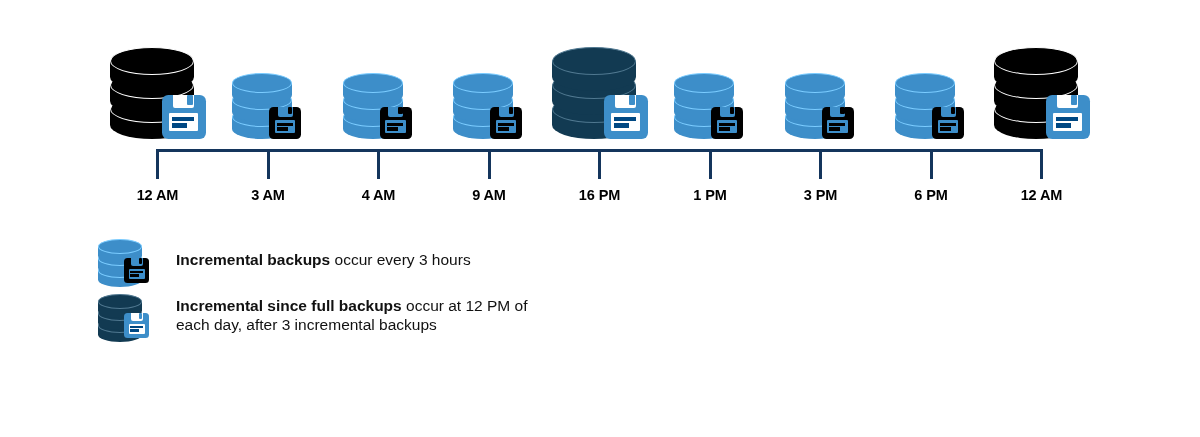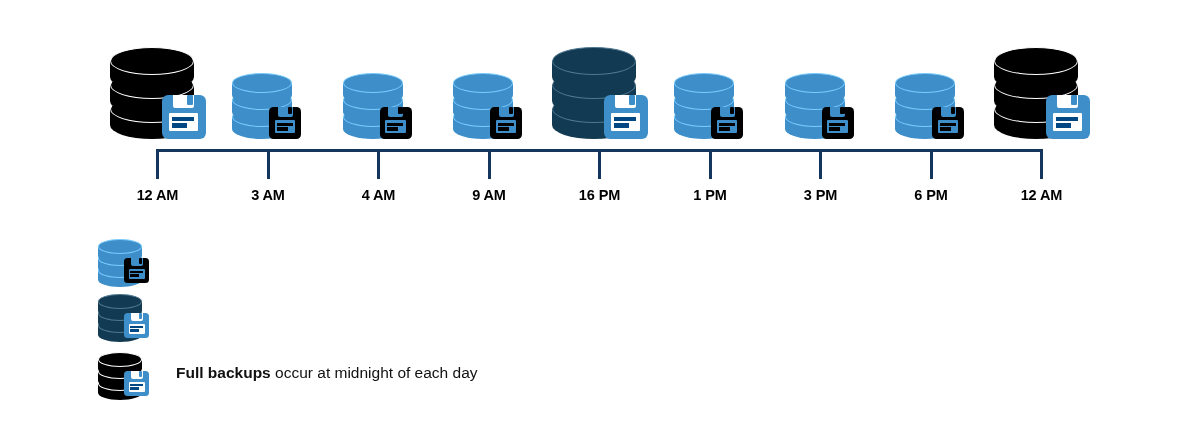--- a/index.html
+++ b/index.html
@@ -334,53 +334,36 @@
           <div class="disc" style="left: 0px; top: 0px; width: 44px; height: 15px; background: rgb(61, 142, 201); border: 1.6px solid rgb(123, 204, 255); box-sizing: border-box;"></div>
         </div>
         <div class="floppy" style="left: 26px; top: 21px; width: 25px; height: 25px; background: rgb(0, 0, 0); border-radius: 3.5px;">
           <div class="shutter" style="left: 6.5px; top: 0px; width: 12px; height: 7.5px; background: rgb(61, 142, 201); border-radius: 0px 0px 2px 2px;"></div>
           <div class="shutter" style="left: 14.5px; top: 0px; width: 3.5px; height: 5.5px; background: rgb(0, 0, 0);"></div>
           <div class="label" style="left: 4.5px; top: 10.5px; width: 16px; height: 10px; background: rgb(61, 142, 201);"></div>
           <div class="labelline" style="left: 6px; top: 12.5px; width: 12.5px; height: 2.5px; background: rgb(0, 0, 0);"></div>
           <div class="labelline" style="left: 6px; top: 16px; width: 8.5px; height: 2.5px; background: rgb(0, 0, 0);"></div>
         </div>
       </div>
+      <div class="legend-text" style="top: 13px;"><b>Incremental backups</b><span> occur every 3 hours</span></div>
     </div>
     <div class="legend-row" style="top: 60px; width: 620px; height: 56px;">
       <div class="legend-icon">
         <div class="cyl" style="left: 0px; top: 2px; width: 44px; height: 47.25px;">
           <div class="disc" style="left: 0px; top: 31.5px; width: 44px; height: 16.2px; background: rgb(18, 58, 82); border-radius: 0px 0px 22px 22px / 0px 0px 7.5px 7.5px;"></div>
           <div class="disc" style="left: 0px; top: 24px; width: 44px; height: 15px; background: rgb(18, 58, 82); border: 1.6px solid rgb(80, 120, 144); box-sizing: border-box;"></div>
           <div class="disc" style="left: 0px; top: 19.5px; width: 44px; height: 16.2px; background: rgb(18, 58, 82); border-radius: 0px 0px 22px 22px / 0px 0px 7.5px 7.5px;"></div>
           <div class="disc" style="left: 0px; top: 12px; width: 44px; height: 15px; background: rgb(18, 58, 82); border: 1.6px solid rgb(80, 120, 144); box-sizing: border-box;"></div>
           <div class="disc" style="left: 0px; top: 7.5px; width: 44px; height: 16.2px; background: rgb(18, 58, 82); border-radius: 0px 0px 22px 22px / 0px 0px 7.5px 7.5px;"></div>
           <div class="disc" style="left: 0px; top: 0px; width: 44px; height: 15px; background: rgb(18, 58, 82); border: 1.6px solid rgb(80, 120, 144); box-sizing: border-box;"></div>
         </div>
         <div class="floppy" style="left: 26px; top: 21px; width: 25px; height: 25px; background: rgb(61, 142, 201); border-radius: 3.5px;">
           <div class="shutter" style="left: 6.5px; top: 0px; width: 12px; height: 7.5px; background: rgb(255, 255, 255); border-radius: 0px 0px 2px 2px;"></div>
           <div class="shutter" style="left: 14.5px; top: 0px; width: 3.5px; height: 5.5px; background: rgb(61, 142, 201);"></div>
           <div class="label" style="left: 4.5px; top: 10.5px; width: 16px; height: 10px; background: rgb(255, 255, 255);"></div>
           <div class="labelline" style="left: 6px; top: 12.5px; width: 12.5px; height: 2.5px; background: rgb(0, 72, 131);"></div>
           <div class="labelline" style="left: 6px; top: 16px; width: 8.5px; height: 2.5px; background: rgb(0, 72, 131);"></div>
         </div>
       </div>
-    </div>
-    <div class="legend-row" style="top: 118px; width: 620px; height: 56px;">
-      <div class="legend-icon">
-        <div class="cyl" style="left: 0px; top: 2px; width: 44px; height: 47.25px;">
-          <div class="disc" style="left: 0px; top: 31.5px; width: 44px; height: 16.2px; background: rgb(0, 0, 0); border-radius: 0px 0px 22px 22px / 0px 0px 7.5px 7.5px;"></div>
-          <div class="disc" style="left: 0px; top: 24px; width: 44px; height: 15px; background: rgb(0, 0, 0); border: 1.6px solid rgb(255, 255, 255); box-sizing: border-box;"></div>
-          <div class="disc" style="left: 0px; top: 19.5px; width: 44px; height: 16.2px; background: rgb(0, 0, 0); border-radius: 0px 0px 22px 22px / 0px 0px 7.5px 7.5px;"></div>
-          <div class="disc" style="left: 0px; top: 12px; width: 44px; height: 15px; background: rgb(0, 0, 0); border: 1.6px solid rgb(255, 255, 255); box-sizing: border-box;"></div>
-          <div class="disc" style="left: 0px; top: 7.5px; width: 44px; height: 16.2px; background: rgb(0, 0, 0); border-radius: 0px 0px 22px 22px / 0px 0px 7.5px 7.5px;"></div>
-          <div class="disc" style="left: 0px; top: 0px; width: 44px; height: 15px; background: rgb(0, 0, 0); border: 1.6px solid rgb(255, 255, 255); box-sizing: border-box;"></div>
-        </div>
-        <div class="floppy" style="left: 26px; top: 21px; width: 25px; height: 25px; background: rgb(61, 142, 201); border-radius: 3.5px;">
-          <div class="shutter" style="left: 6.5px; top: 0px; width: 12px; height: 7.5px; background: rgb(255, 255, 255); border-radius: 0px 0px 2px 2px;"></div>
-          <div class="shutter" style="left: 14.5px; top: 0px; width: 3.5px; height: 5.5px; background: rgb(61, 142, 201);"></div>
-          <div class="label" style="left: 4.5px; top: 10.5px; width: 16px; height: 10px; background: rgb(255, 255, 255);"></div>
-          <div class="labelline" style="left: 6px; top: 12.5px; width: 12.5px; height: 2.5px; background: rgb(0, 72, 131);"></div>
-          <div class="labelline" style="left: 6px; top: 16px; width: 8.5px; height: 2.5px; background: rgb(0, 72, 131);"></div>
-        </div>
-      </div>
-      <div class="legend-text" style="top: 13px;"><b>Full backups</b><span> occur at midnight of each day</span></div>
+      <div class="legend-text" style="top: 4px;"><b>Incremental since full backups</b><span> occur at 12 PM of
+each day, after 3 incremental backups</span></div>
     </div>
   </div>
 
 </body></html>

